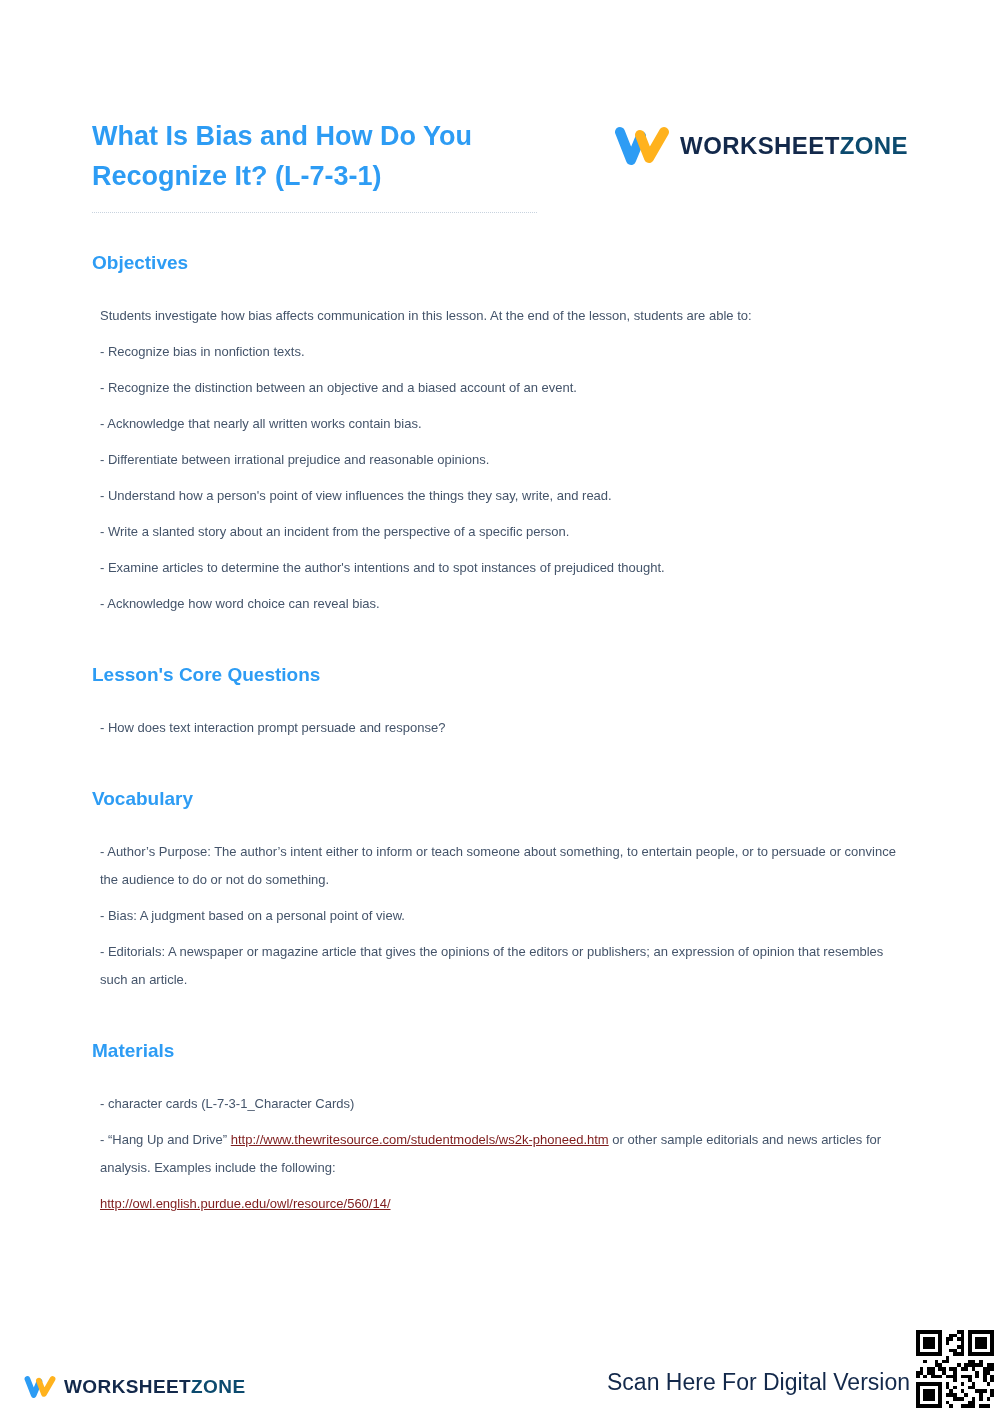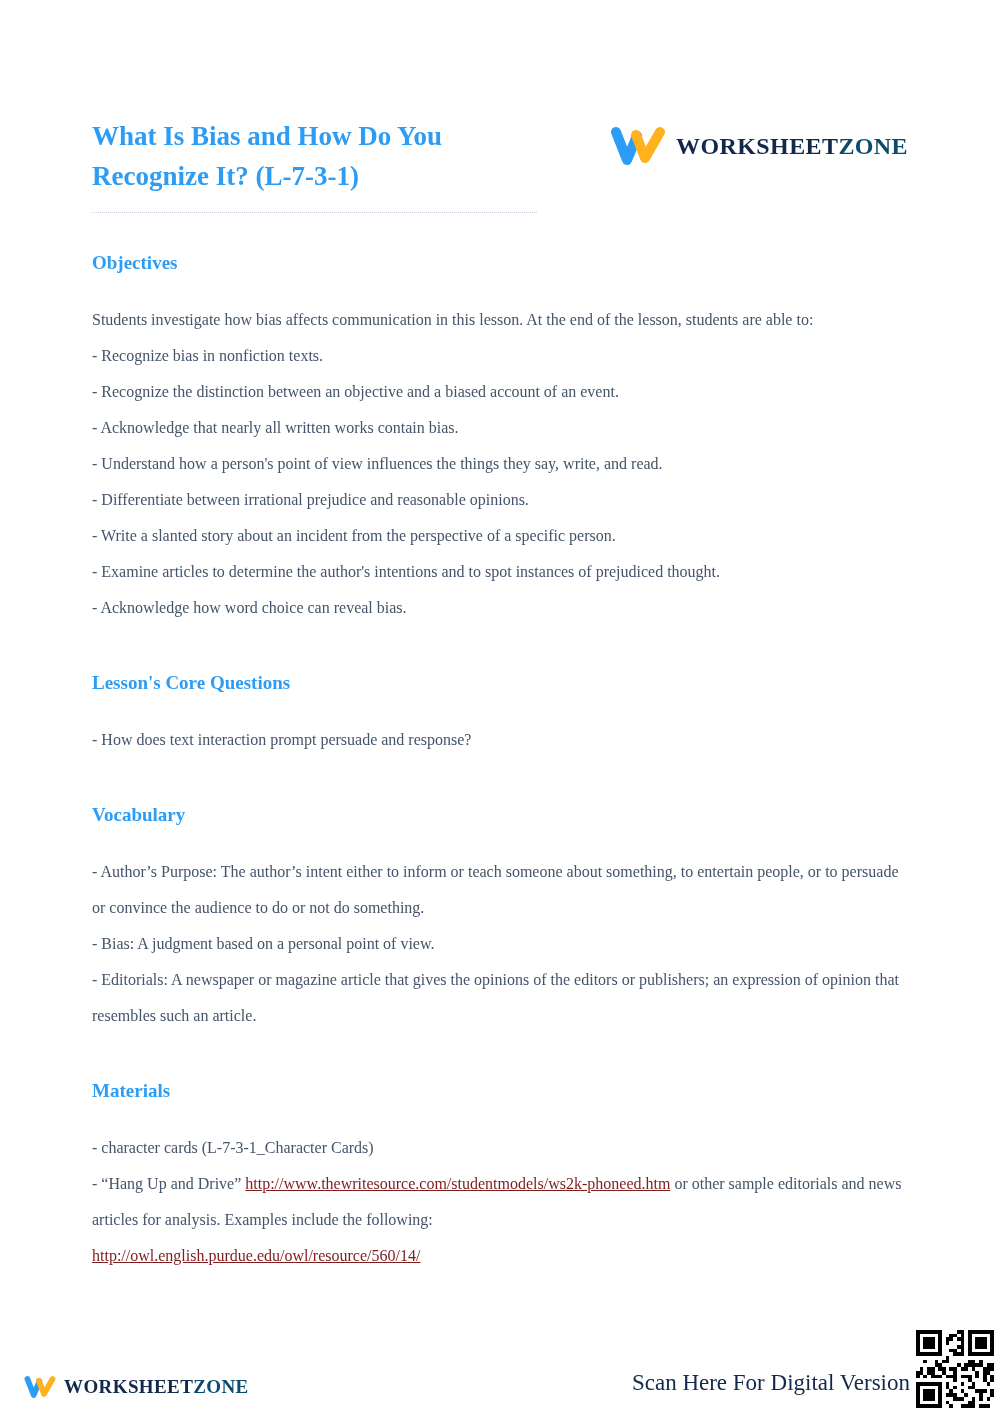--- a/index.html
+++ b/index.html
@@ -1,35 +1,35 @@
 <!DOCTYPE html>
 <html><head>
 <meta charset="utf-8">
 <style>
   * { box-sizing: border-box; }
   html, body { margin: 0; padding: 0; background: #ffffff; }
   .page {
     width: 1000px; height: 1414px; position: relative; margin: 0 auto;
     background: #ffffff; overflow: hidden;
-    font-family: Liberation Serif, serif; color: #44546a;
+    font-family: Liberation Sans, sans-serif; color: #44546a;
   }
   .content { padding: 116px 92px 0 92px; }
 
   .doc-header { display: flex; justify-content: space-between; align-items: flex-start; }
   .title-block { border-bottom: 1px dotted #c8d3df; padding-bottom: 16px; min-width: 445px; }
   .title { color: #2d9cf4; font-size: 27px; line-height: 40px; font-weight: 600; margin: 0; }
 
   .logo { display: flex; align-items: center; gap: 10px; margin-top: 8px; }
   .logo-text { font-size: 24px; font-weight: 800; letter-spacing: 0.4px; color: #13294b; white-space: nowrap; }
   .logo-text .zone { color: #0c4a6e; }
 
   .section-heading { color: #2d9cf4; font-size: 19px; font-weight: 700; margin: 46px 0 28px 0; }
   .section-heading.first { margin-top: 39px; }
 
-  .para { font-size: 16px; line-height: 36px; margin: 0; }
+  .para { font-size: 13px; line-height: 28px; margin: 8px; }
   a.link { color: #7f1d1d; text-decoration: underline; cursor: pointer; word-break: break-all; }
 
   .footer-logo { position: absolute; left: 24px; bottom: 14px; display: flex; align-items: center; gap: 8px; }
   .footer-logo .logo-text { font-size: 19px; }
   .scan-text { position: absolute; right: 90px; bottom: 18px; font-size: 23px; font-weight: 500; color: #13294b; margin-top: 35px; }
   .qr { position: absolute; right: 6px; bottom: 6px; }
 </style>
 </head>
 <body>
 
@@ -50,22 +50,22 @@
         </svg>
         <span class="logo-text"><span>WORKSHEET</span><span class="zone">ZONE</span></span>
       </div>
     </div>
 
     <h2 class="section-heading first">Objectives</h2>
     <p class="para">Students investigate how bias affects communication in this lesson. At the end of the lesson, students are able to:</p>
     <div class="para">- Recognize bias in nonfiction texts.</div>
     <div class="para">- Recognize the distinction between an objective and a biased account of an event.</div>
     <div class="para">- Acknowledge that nearly all written works contain bias.</div>
+    <div class="para">- Differentiate between irrational prejudice and reasonable opinions.</div>
     <div class="para">- Understand how a person's point of view influences the things they say, write, and read.</div>
-    <div class="para">- Differentiate between irrational prejudice and reasonable opinions.</div>
     <div class="para">- Write a slanted story about an incident from the perspective of a specific person.</div>
     <div class="para">- Examine articles to determine the author's intentions and to spot instances of prejudiced thought.</div>
     <div class="para">- Acknowledge how word choice can reveal bias.</div>
 
     <h2 class="section-heading">Lesson's Core Questions</h2>
     <div class="para">- How does text interaction prompt persuade and response?</div>
 
     <h2 class="section-heading">Vocabulary</h2>
     <div class="para">- Author’s Purpose: The author’s intent either to inform or teach someone about something, to entertain people, or to persuade or convince the audience to do or not do something.</div>
     <div class="para">- Bias: A judgment based on a personal point of view.</div>

